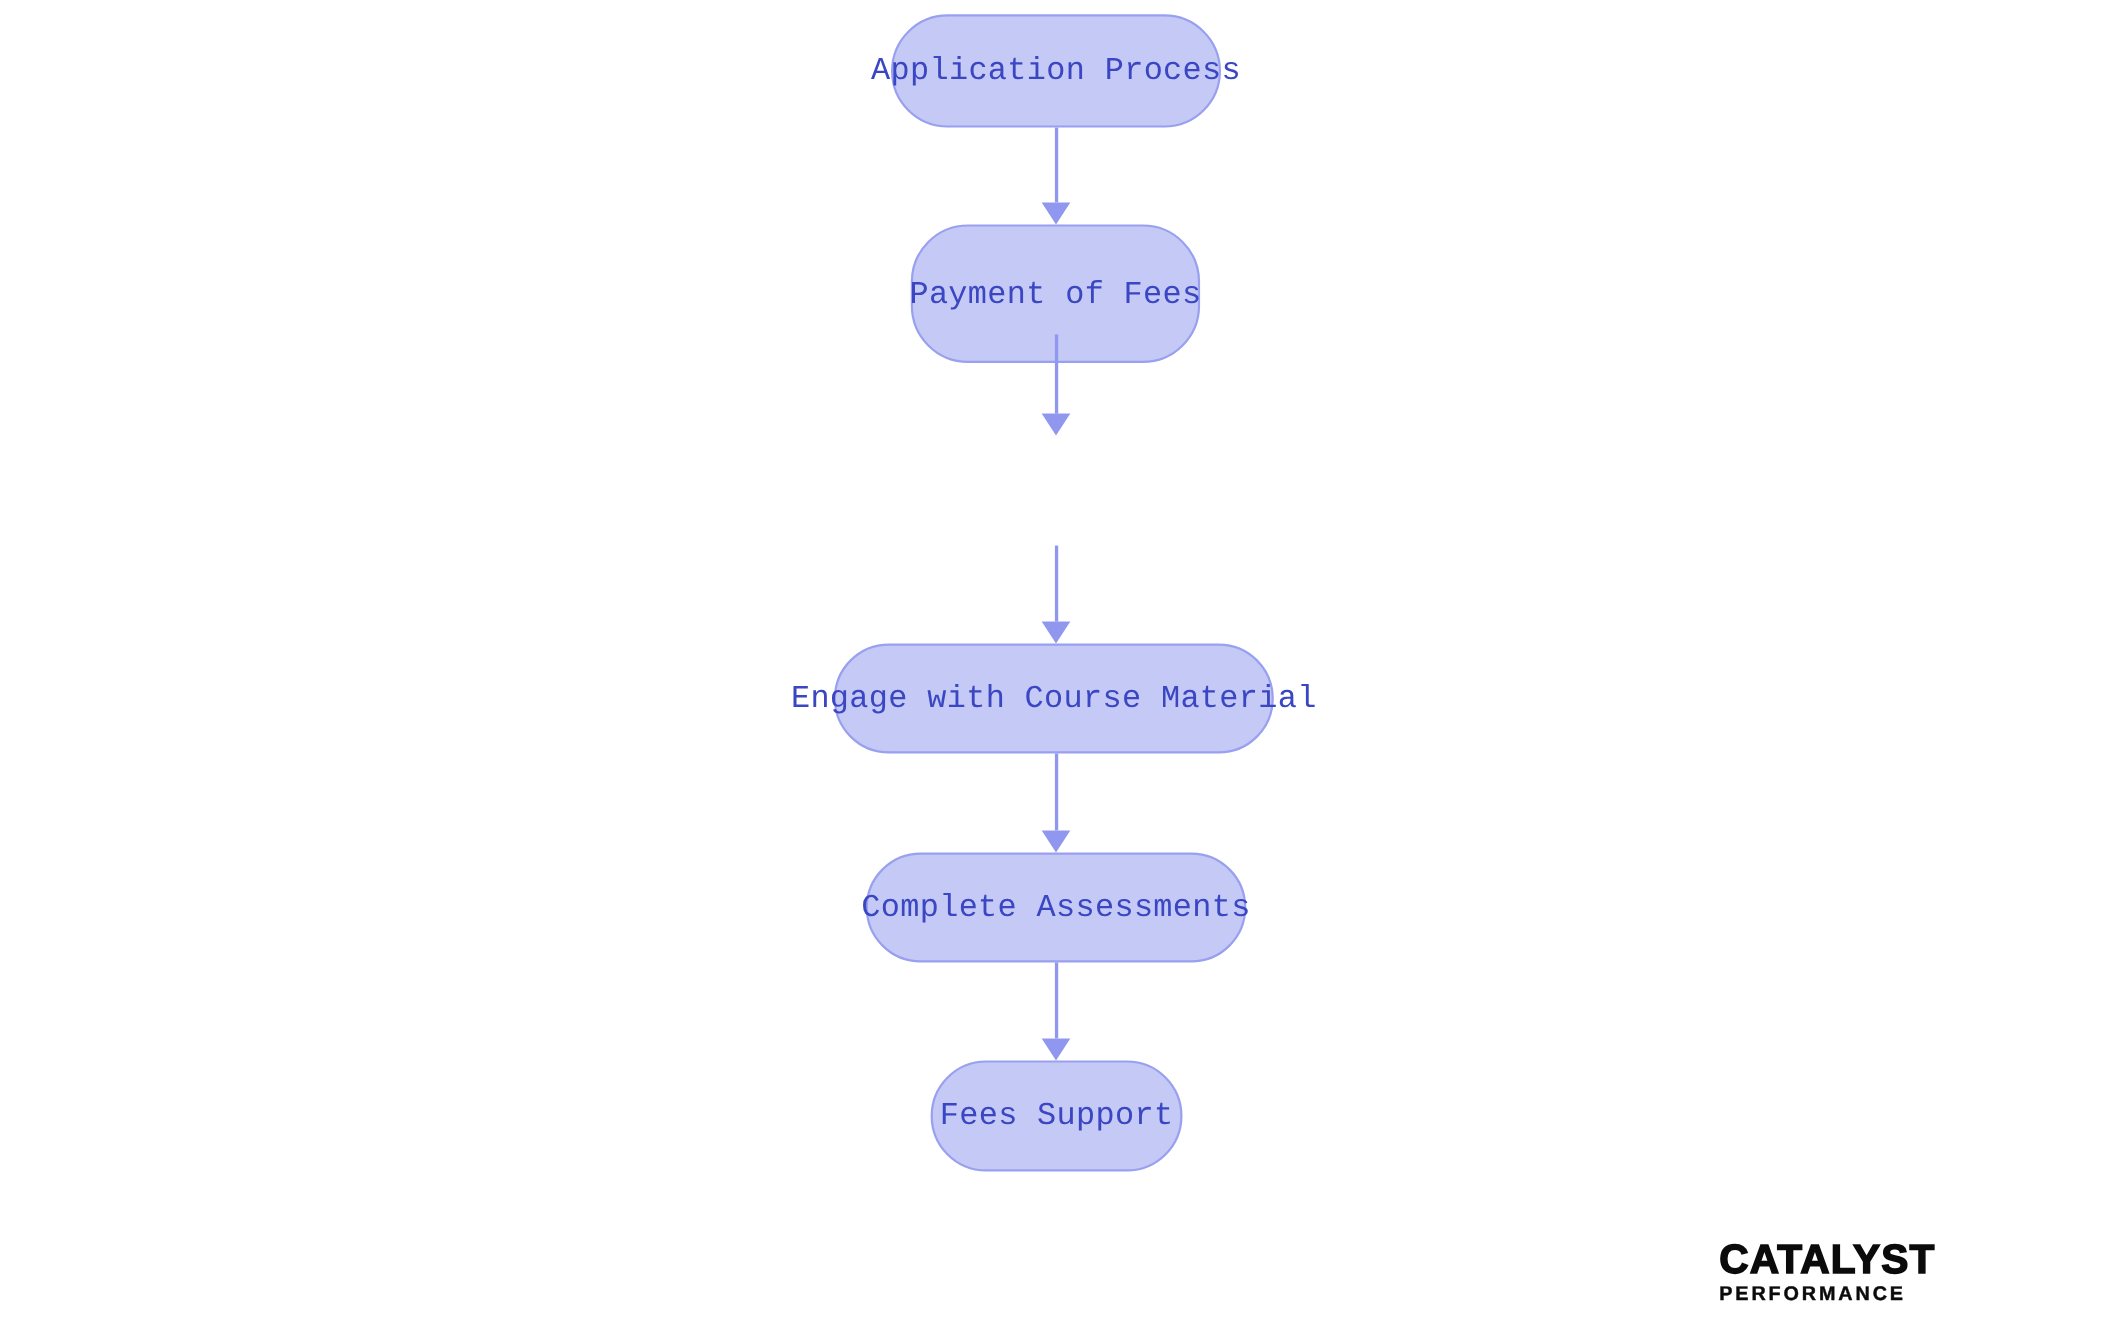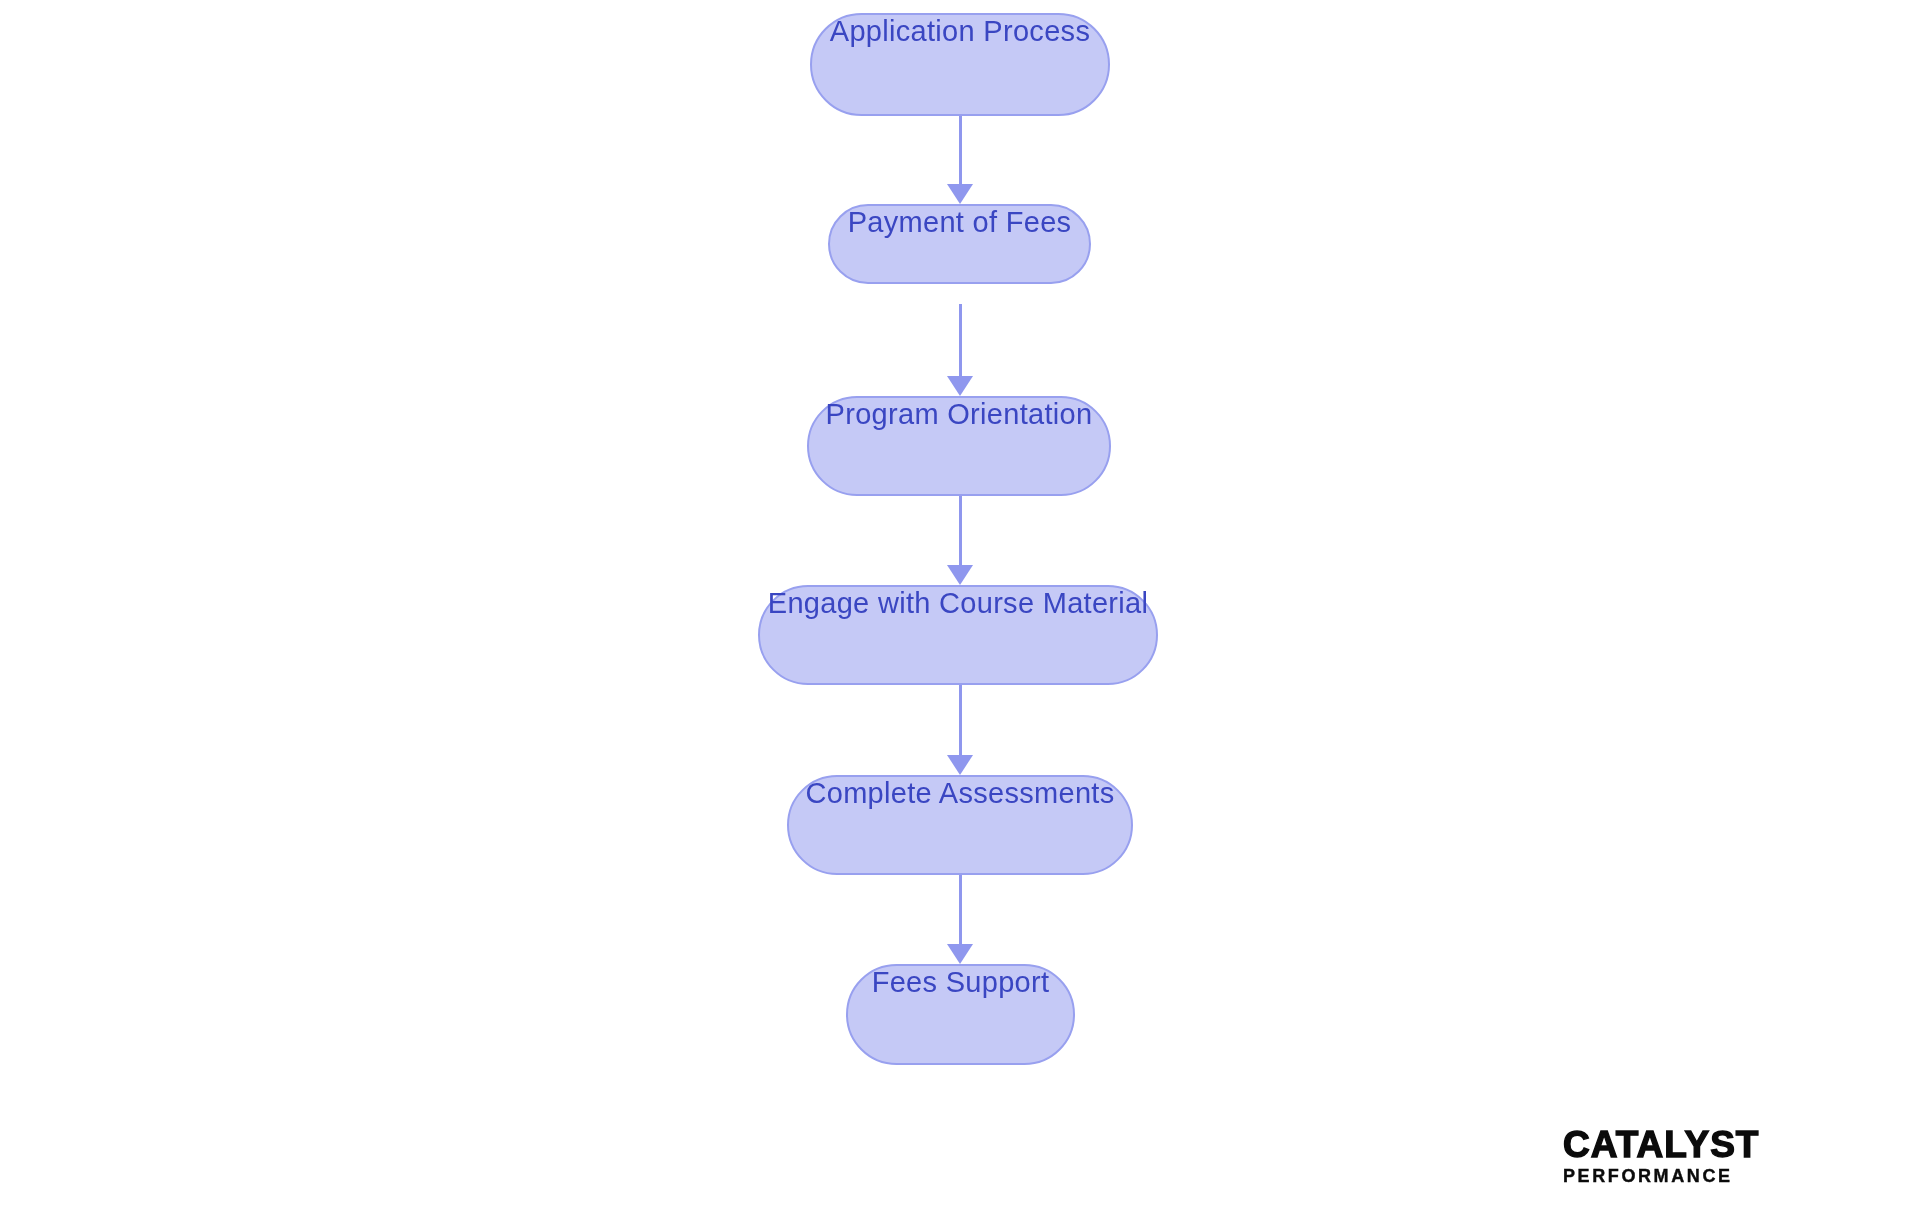--- a/index.html
+++ b/index.html
@@ -23,21 +23,23 @@
     width: 1920px;
     height: 1215px;
     background: var(--bg);
   }
   .node {
     position: absolute;
     background: var(--node-fill);
     border: 2px solid var(--node-border);
     border-radius: 52px;
     display: flex;
+    align-items: center;
     justify-content: center;
+    font-family: Liberation Mono, monospace;
   }
   .node-label {
     color: var(--node-text);
     font-size: 29px;
     font-weight: 400;
     letter-spacing: 0.3px;
     white-space: nowrap;
   }
   .arrow {
     position: absolute;
@@ -81,27 +83,24 @@
 </style>
 </head>
 <body>
 
 <div class="canvas">
 
   <div class="node" style="left:810px; top:13px; width:300px; height:103px;">
     <span class="node-label">Application Process</span>
   </div>
 
-  <div class="node" style="left:828px; top:204px; width:263px; height:80px;">
+  <div class="node" style="left:828px; top:204px; width:263px; height:126px;">
     <span class="node-label">Payment of Fees</span>
   </div>
 
-  <div class="node" style="left:807px; top:396px; width:304px; height:100px;">
-    <span class="node-label">Program Orientation</span>
-  </div>
 
   <div class="node" style="left:787px; top:775px; width:346px; height:100px;">
     <span class="node-label">Complete Assessments</span>
   </div>
 
   <div class="node" style="left:758px; top:585px; width:400px; height:100px;">
     <span class="node-label">Engage with Course Material</span>
   </div>
 
   <div class="node" style="left:846px; top:964px; width:229px; height:101px;">

